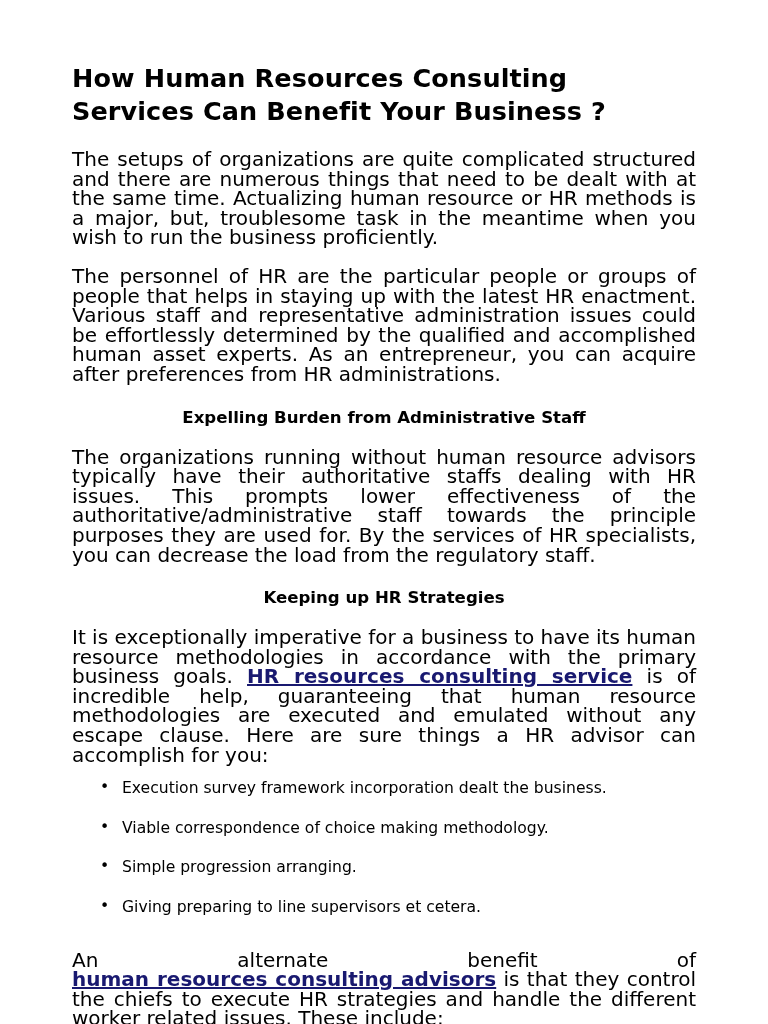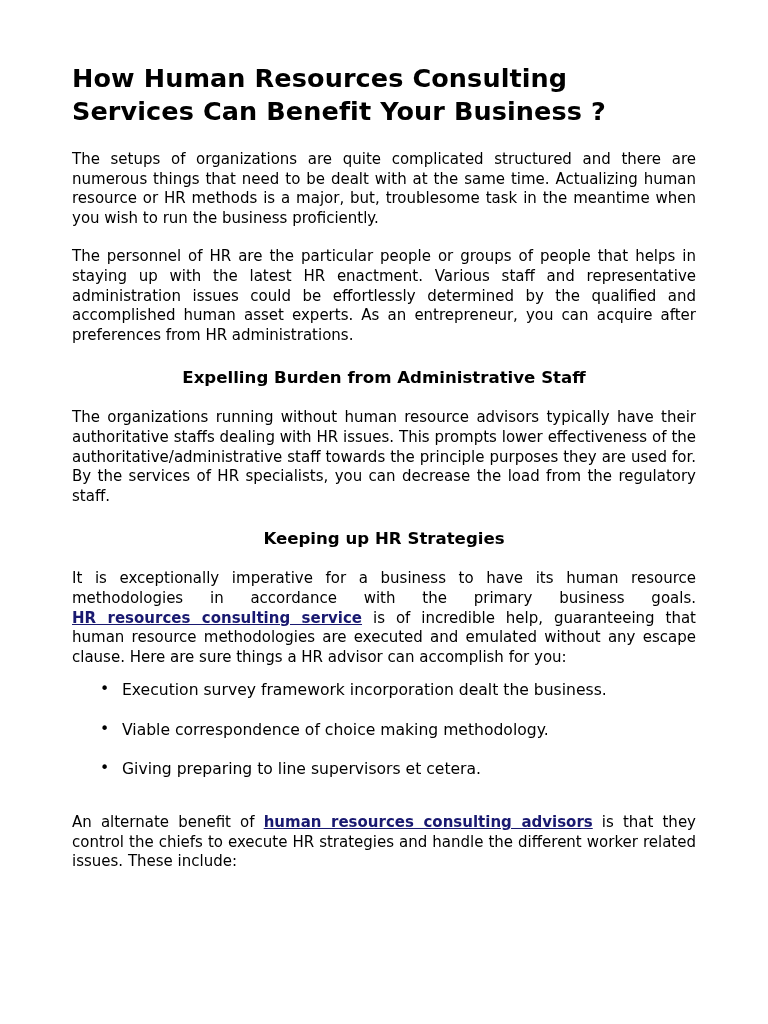--- a/index.html
+++ b/index.html
@@ -29,21 +29,21 @@
     font-size: 25.5px;
     font-weight: bold;
     line-height: 33px;
     text-align: left;
     letter-spacing: 0.1px;
     color: #000000;
   }
   .body-para {
     margin: 0;
     padding-top: 19px;
-    font-size: 15px;
+    font-size: 20px;
     line-height: 19.6px;
     text-align: justify;
     text-justify: inter-word;
     color: #000000;
   }
   .body-para:first-of-type {
     padding-top: 22px;
   }
   .section-heading {
     margin: 0;
@@ -107,20 +107,21 @@
 
   <p class="body-para">The organizations running without human resource advisors typically have their authoritative staffs dealing with HR issues. This prompts lower effectiveness of the authoritative/administrative staff towards the principle purposes they are used for. By the services of HR specialists, you can decrease the load from the regulatory staff.</p>
 
   <h2 class="section-heading">Keeping up HR Strategies</h2>
 
   <p class="body-para"><span>It is exceptionally imperative for a business to have its human resource methodologies in accordance with the primary business goals. </span><a class="doc-link" href="#">HR resources consulting service</a><span> is of incredible help, guaranteeing that human resource methodologies are executed and emulated without any escape clause. Here are sure things a HR advisor can accomplish for you:</span></p>
 
   <ul class="bullet-list">
     <li class="bullet-item">Execution survey framework incorporation dealt the business.</li>
     <li class="bullet-item">Viable correspondence of choice making methodology.</li>
+    <li class="bullet-item">Simple progression arranging.</li>
     <li class="bullet-item">Giving preparing to line supervisors et cetera.</li>
   </ul>
 
   <div class="spacer-after-list"></div>
 
 
   <p class="body-para"><span>An alternate benefit of </span><a class="doc-link" href="#">human resources consulting advisors</a><span> is that they control the chiefs to execute HR strategies and handle the different worker related issues. These include:</span></p>
 
 </div>
 

